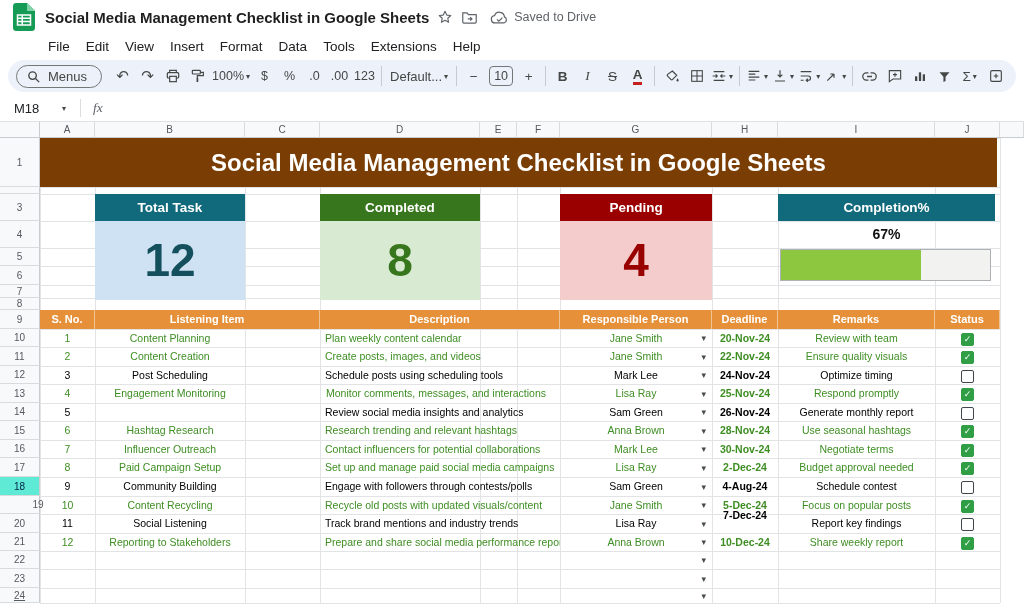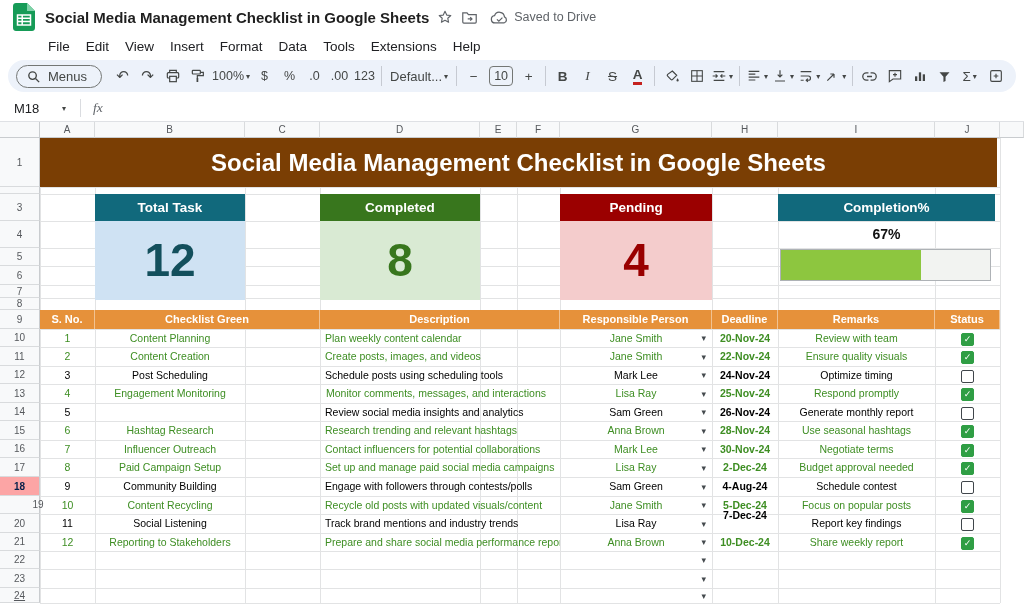--- a/index.html
+++ b/index.html
@@ -25,21 +25,21 @@
 .acolor{font-weight:700;border-bottom:3px solid #c5221f;line-height:14px}
 .push-right{margin-left:auto}
 .formulabar{height:27px;display:flex;align-items:center;border-bottom:1px solid #dfe1e5;padding-left:14px}
 .namebox{width:52px;display:flex;align-items:center;justify-content:space-between;font-size:13px;color:#202124}
 .fsep{width:1px;height:18px;background:#dadce0;margin:0 12px 0 14px}
 .fx{font-style:italic;font-size:13.5px;color:#5f6368;font-family:"Liberation Serif",serif}
 #sheet{position:relative;width:1024px;height:483px;background:#fff}
 .corner{position:absolute;left:0;top:0;width:40px;height:16px;background:#f8f9fa;border-right:1px solid #c9cccf;border-bottom:1px solid #c9cccf;z-index:3}
 .colhead{position:absolute;top:0;height:16px;background:#f8f9fa;border-right:1px solid #d9dbdd;border-bottom:1px solid #c9cccf;font-size:10px;color:#55585c;display:flex;align-items:center;justify-content:center;z-index:2}
 .rowhead{position:absolute;left:0;width:40px;background:#f8f9fa;border-right:1px solid #c9cccf;border-bottom:1px solid #d9dbdd;font-size:10px;color:#55585c;display:flex;align-items:center;justify-content:center;z-index:2}
-.rowhead.sel{background:#fca5a5;color:#041e49;font-weight:700}
+.rowhead.sel{background:#5eead4;color:#041e49;font-weight:400}
 .vline{position:absolute;width:1px;background:#e2e3e4;z-index:0}
 .hline{position:absolute;height:1px;background:#e2e3e4;z-index:0}
 .banner{position:absolute;left:40px;top:16px;width:957px;height:49px;line-height:49px;background:#7a3e04;color:#fff;font-weight:700;font-size:24px;text-align:center;z-index:1}
 .card-h{position:absolute;top:72px;height:27px;line-height:27px;text-align:center;color:#fff;font-weight:700;font-size:13.5px;z-index:1}
 .bg-teal{background:#11697c}.bg-green{background:#38761d}.bg-red{background:#9b0000}
 .card-v{position:absolute;top:99px;height:79px;line-height:79px;text-align:center;font-weight:700;font-size:46px;z-index:1}
 .bg-blue-l{background:#cfe2f3;color:#134f5c}.bg-green-l{background:#d9ead3;color:#38761d}.bg-red-l{background:#f4cccc;color:#990000}
 .pct{position:absolute;left:778px;width:217px;top:100px;height:25px;line-height:25px;text-align:center;font-weight:700;font-size:14px;color:#111;z-index:1}
 .pbar{position:absolute;left:780px;width:211px;top:127px;height:32px;border:1px solid #aeb2b6;background:#f2f3f1;z-index:1}
 .pfill{height:100%;background:#8dc63f}
@@ -251,21 +251,21 @@
   <div class="card-v bg-green-l" style="left:320px;width:160px">8</div>
   <div class="card-h bg-red" style="left:560px;width:152px">Pending</div>
   <div class="card-v bg-red-l" style="left:560px;width:152px">4</div>
   <div class="card-h bg-teal" style="left:778px;width:217px">Completion%</div>
   <div class="pct">67%</div>
   <div class="pbar">
       <div class="pfill" id="pfill" style="width: 67%;"></div>
     </div>
 
   <div class="th" style="left:40px;width:55px">S. No.</div>
-  <div class="th" style="left:95px;width:225px">Checklist Green</div>
+  <div class="th" style="left:95px;width:225px">Listening Item</div>
   <div class="th" style="left:320px;width:240px">Description</div>
   <div class="th" style="left:560px;width:152px">Responsible Person</div>
   <div class="th" style="left:712px;width:66px">Deadline</div>
   <div class="th" style="left:778px;width:157px">Remarks</div>
   <div class="th" style="left:935px;width:65px">Status</div>
 <div class="colhead" style="left: 40px; width: 55px;">A</div>
     <div class="colhead" style="left: 95px; width: 150px;">B</div>
     <div class="colhead" style="left: 245px; width: 75px;">C</div>
     <div class="colhead" style="left: 320px; width: 160px;">D</div>
     <div class="colhead" style="left: 480px; width: 37px;">E</div>

